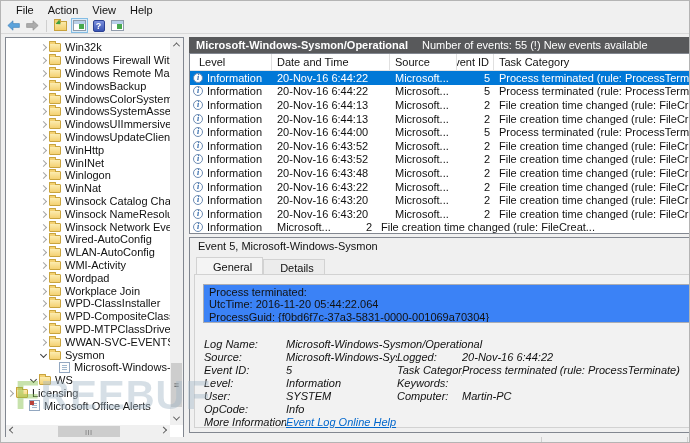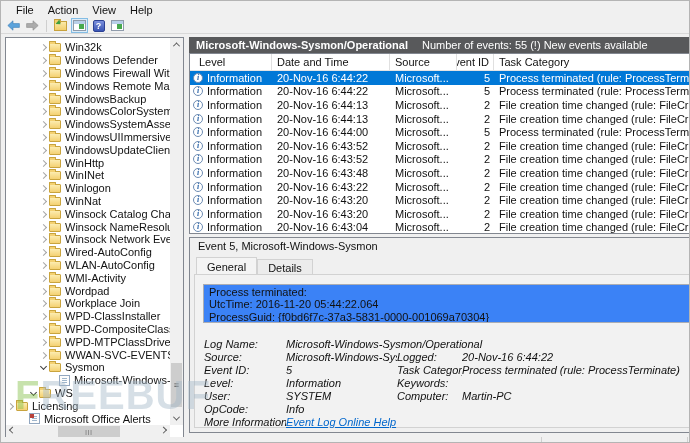--- a/index.html
+++ b/index.html
@@ -68,21 +68,21 @@
   .rc.c-level { padding-left:3px; } .rc.c-date { padding-left:5px; } .rc.c-src { padding-left:5px; } .rc.c-task { padding-left:5px; }
   .hc.c-level { padding-left:9px; }
   .ic-info { flex:0 0 10px; width:10px; height:10px; border-radius:50%; background:#fff; border:1px solid #6d8cb3;
              color:#2b64a8; font-family:"Liberation Serif","DejaVu Serif",serif; font-style:italic; font-weight:bold;
              font-size:8px; line-height:8px; text-align:center; margin-right:4px; }
   
   .details { position:relative; margin-top:3px; height:196px; background:#f0f0f0; border:1px solid #828790; }
   .pane-title { height:16px; display:flex; align-items:center; padding:0 8px; }
   .pane-close { margin-left:auto; font-weight:bold; font-size:13px; line-height:13px; color:#222; padding:0 2px; }
   .tabs { display:flex; margin-left:6px; height:17px; margin-top:3px; position:relative; z-index:2; }
-  .tab { padding:2px 10px 0 10px; border:1px solid #d2d2d2; border-bottom:none; background:#ececec; height:15px; margin-top:2px; }
+  .tab { padding:2px 10px 0 16px; border:1px solid #d2d2d2; border-bottom:none; background:#ececec; height:15px; margin-top:2px; }
   .tab.active { background:#f4f4f4; height:17px; margin-top:0; padding-top:3px; }
   .tab-content { position:absolute; left:4px; right:4px; top:36px; bottom:4px; border:1px solid #d2d2d2; background:#f2f2f2; }
   .desc-box { position:absolute; left:8px; right:20px; top:9px; height:39px; background:#3b82f6; border:1px solid #abadb3;
               padding:1px 16px 1px 5px; line-height:12.3px; overflow:hidden; white-space:nowrap; }
   .desc-scroll { position:absolute; right:0; top:0; bottom:0; width:13px; border-left:1px solid #e3e3e3; background:#fcfcfc; }
   .fields { position:absolute; left:9px; right:24px; top:62px; }
   .frow { display:flex; height:13px; align-items:center; white-space:nowrap;font-style:italic; }
   .fl { width:82px; flex:0 0 82px; overflow:hidden; }
   .fv1 { width:111px; flex:0 0 111px; overflow:hidden; }
   .fv-wide { flex:1; overflow:hidden; }
@@ -138,25 +138,20 @@
   <div class="tree-panel">
     <div class="tree-list">
         <div class="trow" style="padding-left: 33px;">
           <span class="chev"></span>
           <span class="ic-folder"></span>
           <span class="tlabel">Win32k</span>
         </div>
         <div class="trow" style="padding-left: 33px;">
           <span class="chev"></span>
           <span class="ic-folder"></span>
-          <span class="tlabel">Windows Defender</span>
-        </div>
-        <div class="trow" style="padding-left: 33px;">
-          <span class="chev"></span>
-          <span class="ic-folder"></span>
           <span class="tlabel">Windows Firewall With Adv</span>
         </div>
         <div class="trow" style="padding-left: 33px;">
           <span class="chev"></span>
           <span class="ic-folder"></span>
           <span class="tlabel">Windows Remote Manager</span>
         </div>
         <div class="trow" style="padding-left: 33px;">
           <span class="chev"></span>
           <span class="ic-folder"></span>
@@ -439,21 +434,20 @@
             <span class="rc c-date cell-date">20-Nov-16 6:43:20</span>
             <span class="rc c-src cell-src">Microsoft...</span>
             <span class="rc c-id cell-id">2</span>
             <span class="rc c-task cell-task">File creation time changed (rule: FileCreat...</span>
           </div>
           <div class="erow">
             <span class="rc c-level">
               <span class="ic-info">i</span>
               <span class="cell-level">Information</span>
             </span>
-            <span class="rc c-date cell-date">20-Nov-16 6:43:04</span>
             <span class="rc c-src cell-src">Microsoft...</span>
             <span class="rc c-id cell-id">2</span>
             <span class="rc c-task cell-task">File creation time changed (rule: FileCreat...</span>
           </div>
         </div>
       <div class="vscroll" style="top:0; bottom:0;">
         <div class="sbtn" style="top:2px; right:0;">
             <span class="sarr up"></span>
           </div>
         <div class="sthumb" style="top:20px; height:27px; left:1px; right:1px;">

